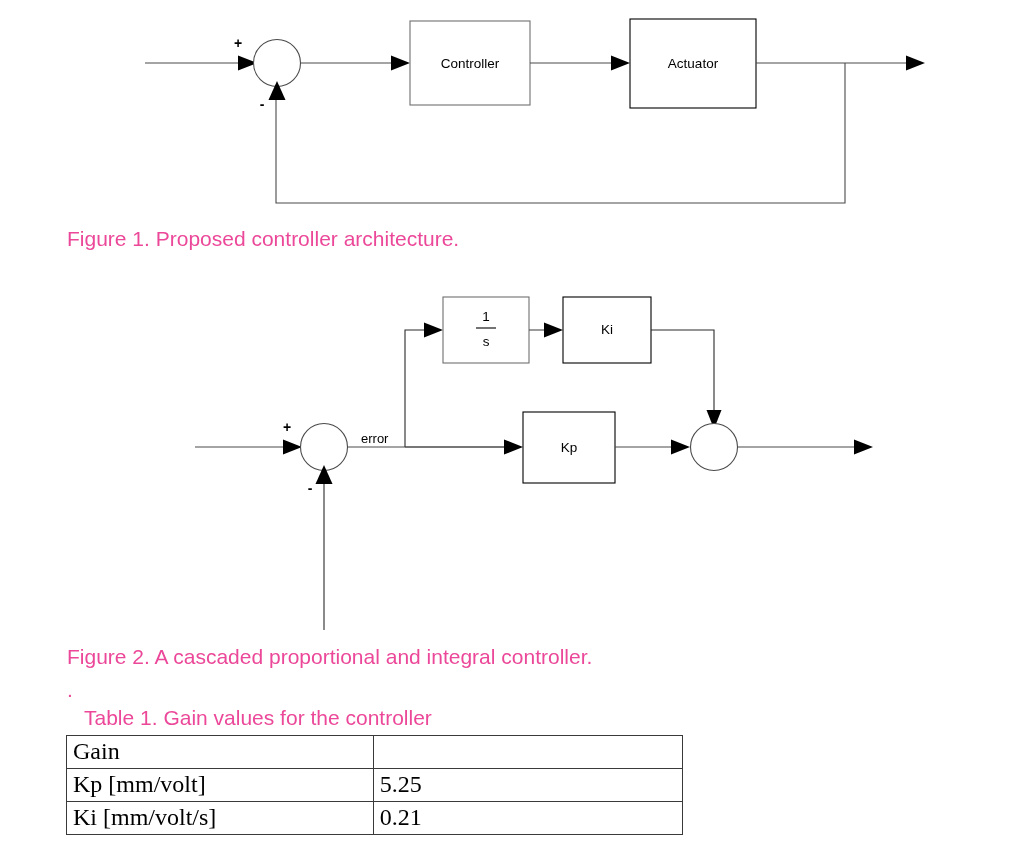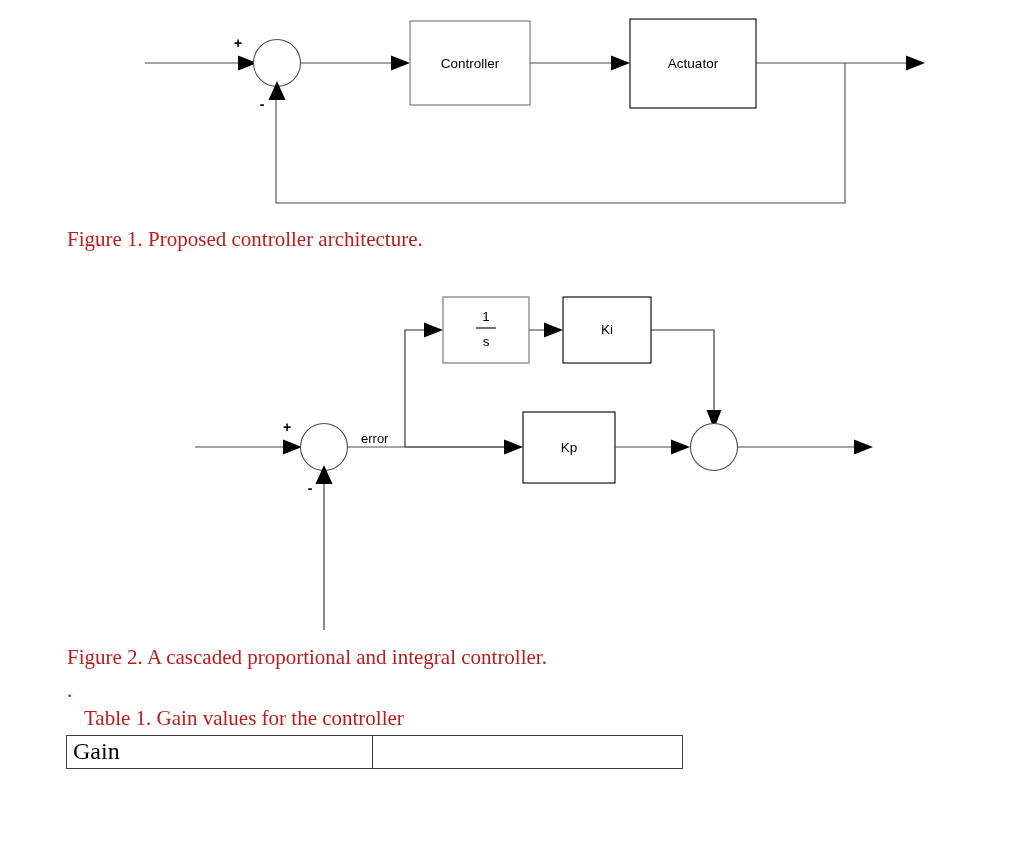--- a/index.html
+++ b/index.html
@@ -69,24 +69,24 @@
   .wire-label {
     font-family: "Liberation Sans", "DejaVu Sans", sans-serif;
     font-size: 13px;
     fill: #000000;
     text-anchor: start;
   }
   .frac-bar { stroke: #000000; stroke-width: 1.1; }
 
   .caption {
     position: absolute;
-    font-family: Liberation Serif, serif;
+    font-family: Liberation Sans, sans-serif;
     font-size: 21px;
     line-height: 26px;
-    color: #b91c1c;
+    color: #ec4899;
     white-space: nowrap;
   }
   #caption-fig1 { left: 67px; top: 226px; }
   #caption-fig2 { left: 67px; top: 644px; }
   #stray-period  { left: 67px; top: 677px; font-size: 21px; }
   #caption-table1 { left: 84px; top: 705px; }
 
   table.gain-table {
     position: absolute;
     left: 66px;
@@ -233,16 +233,24 @@
   <div class="caption" id="caption-fig2">Figure 2. A cascaded proportional and integral controller.</div>
   <div class="caption" id="stray-period">.</div>
   <div class="caption" id="caption-table1">Table 1. Gain values for the controller</div>
 
   <table class="gain-table">
     <tbody>
       <tr>
         <td class="col-a">Gain</td>
         <td class="col-b"></td>
       </tr>
+      <tr>
+        <td class="col-a">Kp [mm/volt]</td>
+        <td class="col-b">5.25</td>
+      </tr>
+      <tr>
+        <td class="col-a">Ki [mm/volt/s]</td>
+        <td class="col-b">0.21</td>
+      </tr>
     </tbody>
   </table>
 
 </div>
 
 </body></html>

